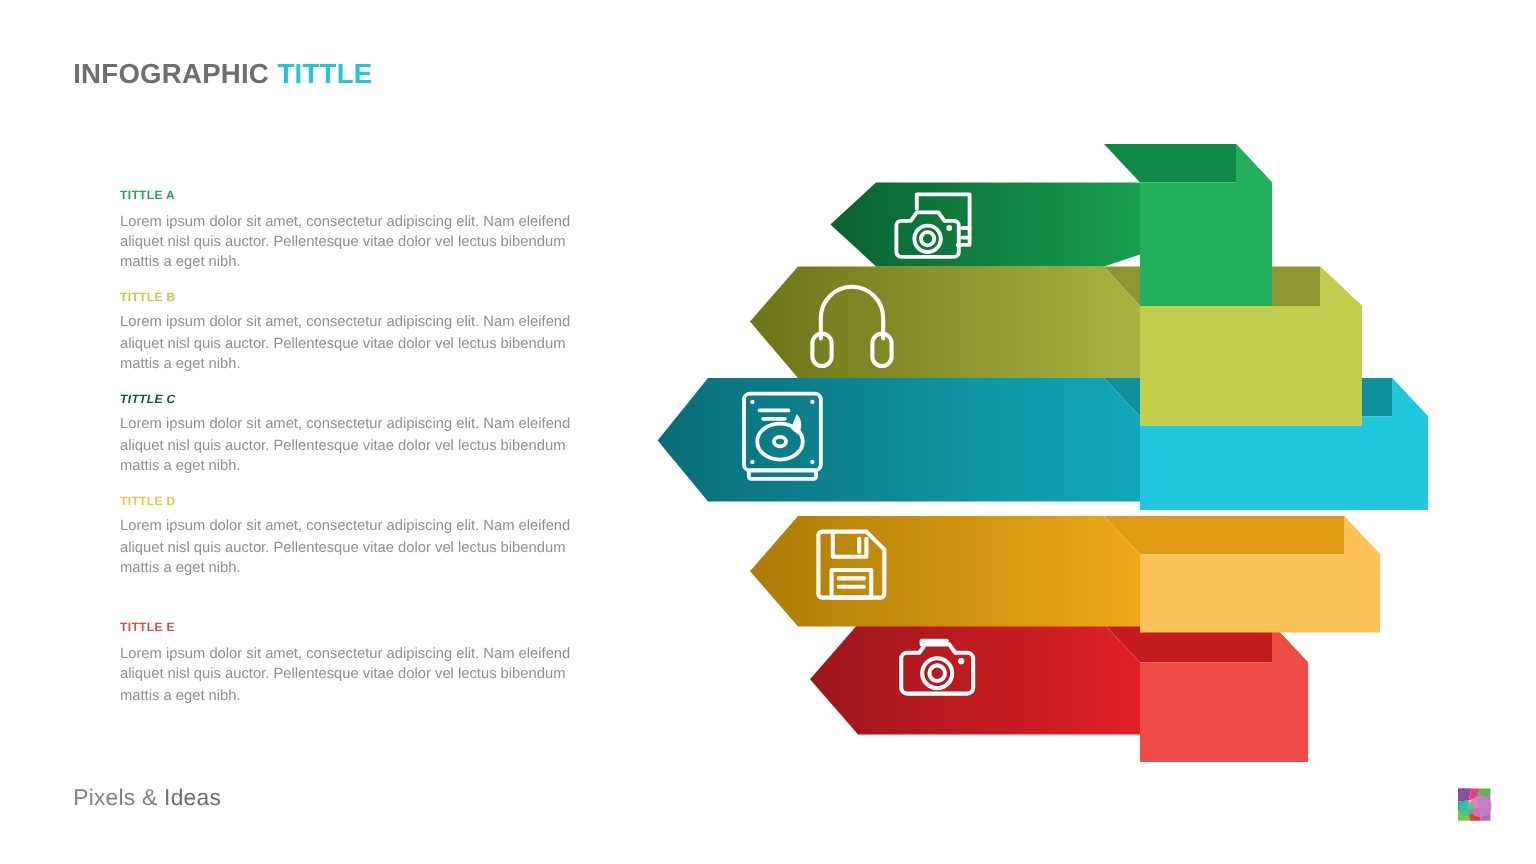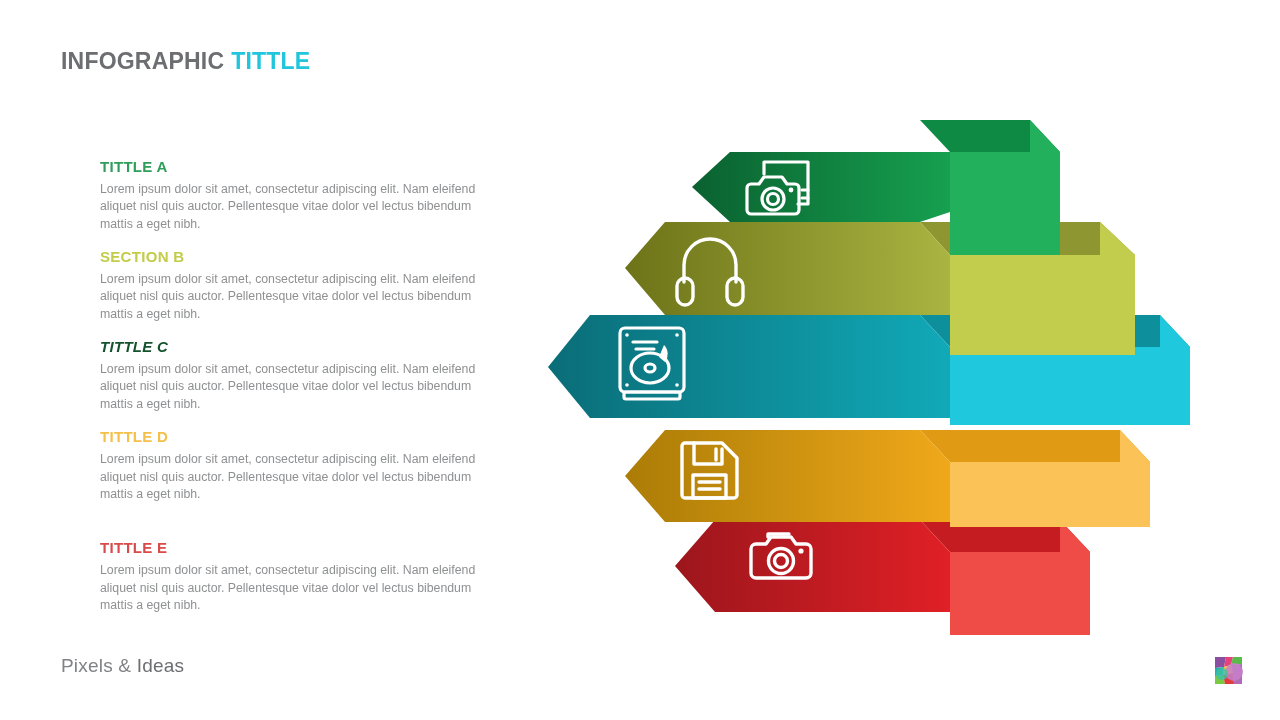--- a/index.html
+++ b/index.html
@@ -51,21 +51,21 @@
   .list {
     position: absolute;
     left: 100px;
     top: 159px;
     width: 410px;
   }
   .item { margin-bottom: 16px; }
   .item:last-child { margin-bottom: 0; margin-top: 37px; }
 
   .item-title {
-    font-size: 15px;
+    font-size: 10px;
     font-weight: bold;
     letter-spacing: 0.3px;
     margin: 0 0 6px 0;
     line-height: 1.05;
   }
   .item-body {
     font-size: 12.3px;
     line-height: 1.42;
     color: #8f9092;
     margin: 0;
@@ -113,21 +113,21 @@
   </div>
 
   <div class="list">
 
     <div class="item">
       <h3 class="item-title" style="color: rgb(46, 158, 91);">TITTLE A</h3>
       <p class="item-body">Lorem ipsum dolor sit amet, consectetur adipiscing elit. Nam eleifend aliquet nisl quis auctor. Pellentesque vitae dolor vel lectus bibendum mattis a eget nibh.</p>
     </div>
 
     <div class="item">
-      <h3 class="item-title" style="color: rgb(195, 204, 71);">SECTION B</h3>
+      <h3 class="item-title" style="color: rgb(195, 204, 71);">TITTLE B</h3>
       <p class="item-body">Lorem ipsum dolor sit amet, consectetur adipiscing elit. Nam eleifend aliquet nisl quis auctor. Pellentesque vitae dolor vel lectus bibendum mattis a eget nibh.</p>
     </div>
 
     <div class="item">
       <h3 class="item-title" style="color: #14532d; font-style: italic;">TITTLE C</h3>
       <p class="item-body">Lorem ipsum dolor sit amet, consectetur adipiscing elit. Nam eleifend aliquet nisl quis auctor. Pellentesque vitae dolor vel lectus bibendum mattis a eget nibh.</p>
     </div>
 
     <div class="item">
       <h3 class="item-title" style="color: rgb(244, 192, 74);">TITTLE D</h3>

